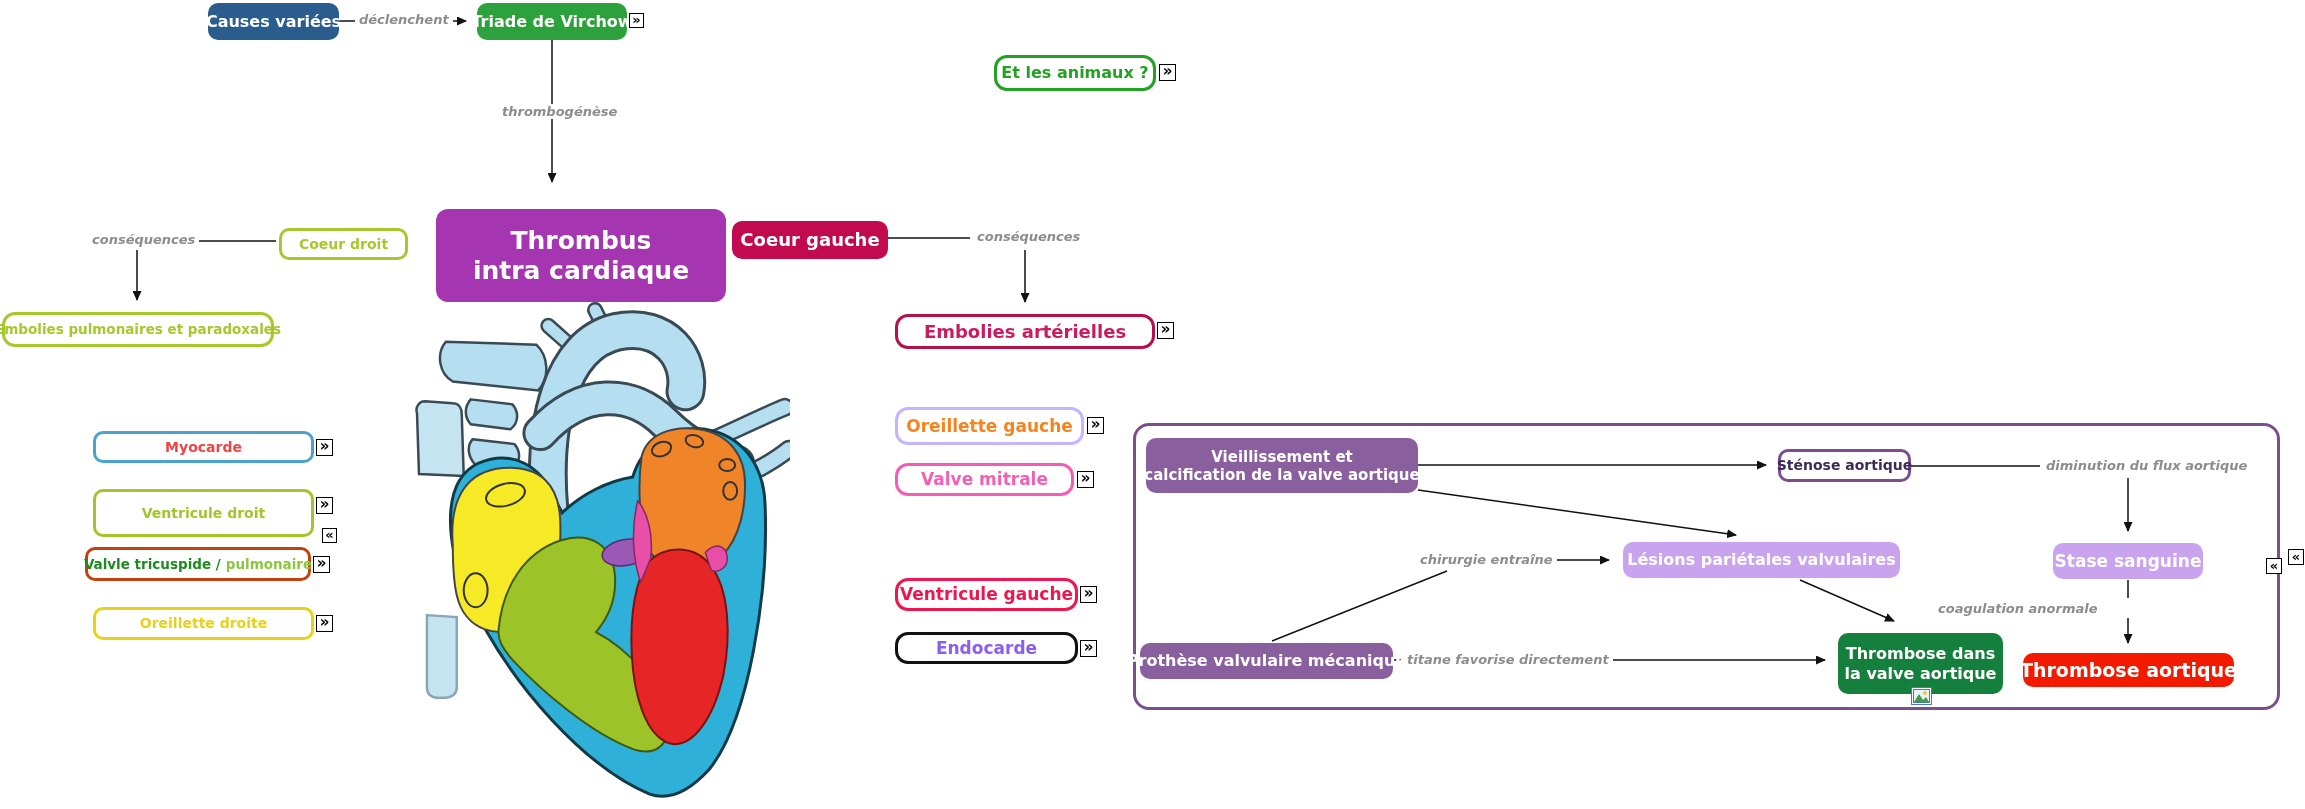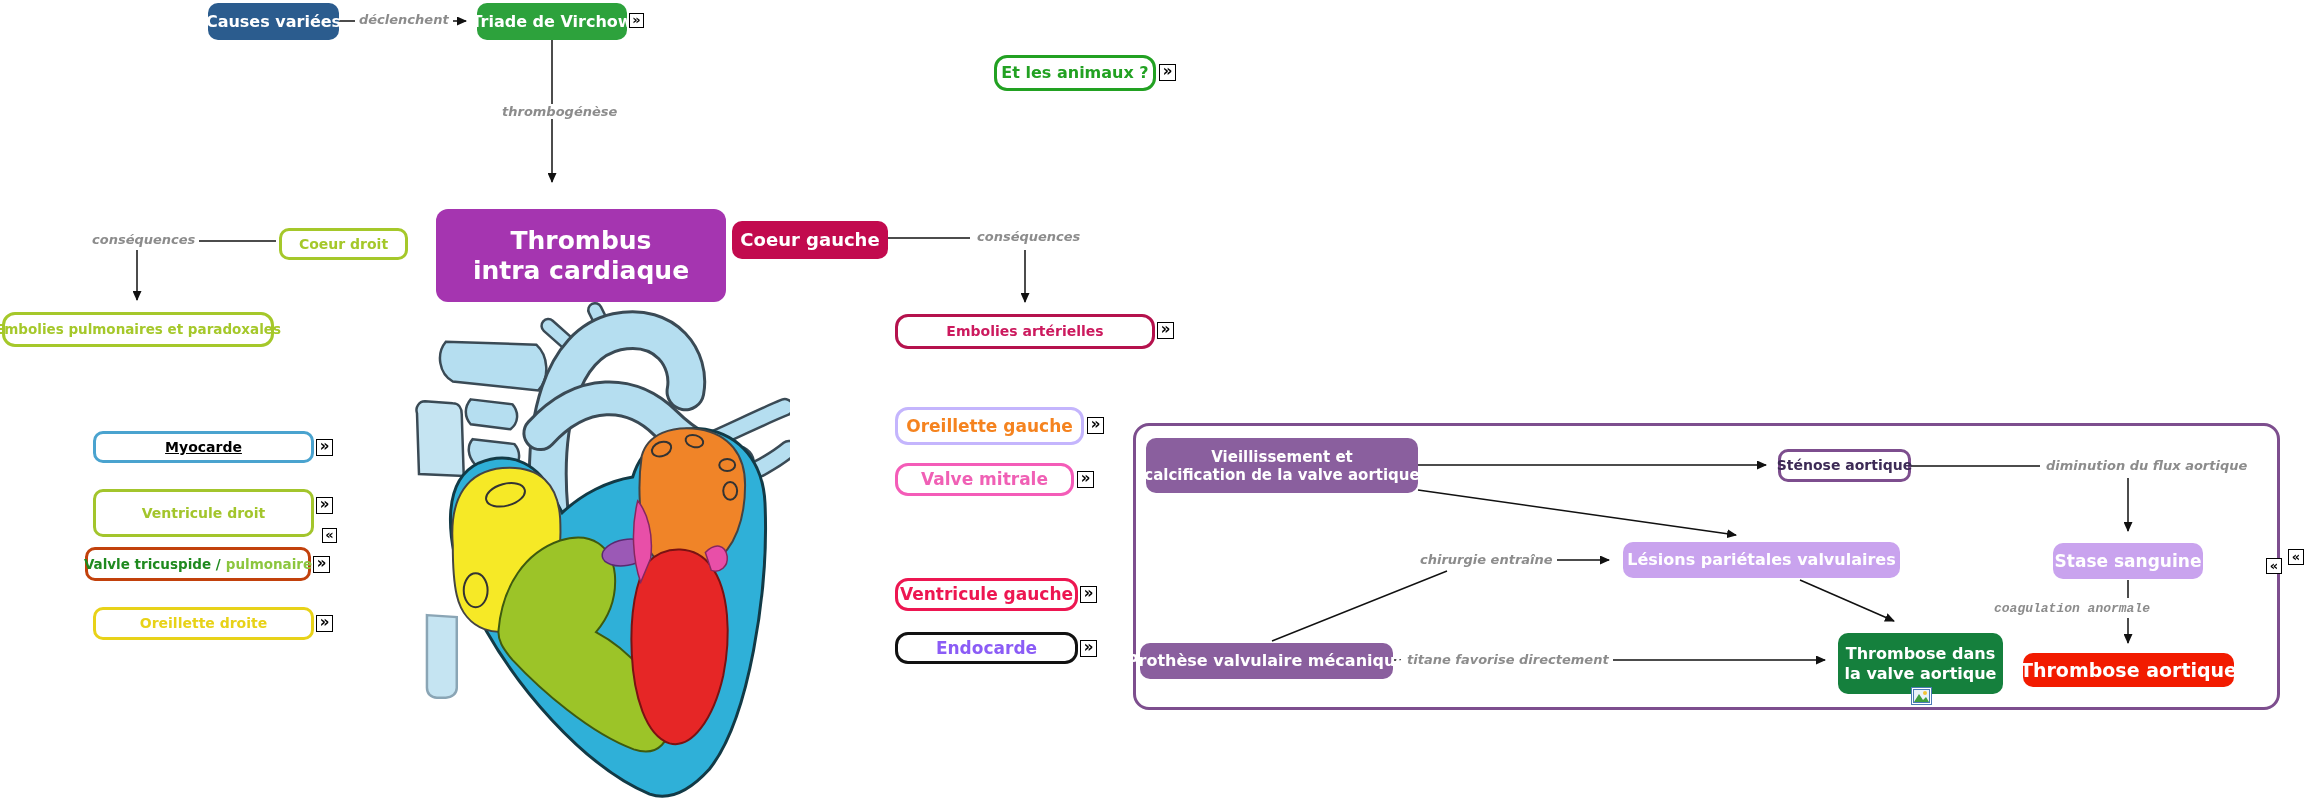--- a/index.html
+++ b/index.html
@@ -18,22 +18,22 @@
   .edge-label{position:absolute;background:#fff;color:#8c8c8c;font-style:italic;font-weight:bold;
         font-size:13px;z-index:3;padding:0 4px;white-space:nowrap;}
   
   #causes-variees{left:208px;top:3px;width:131px;height:37px;background:#2b5c8e;font-size:16px;}
   #triade{left:477px;top:3px;width:150px;height:37px;background:#2da23c;font-size:16px;}
   #animaux{left:994px;top:55px;width:162px;height:36px;border:3px solid #22a122;color:#22a122;border-radius:13px;font-size:16px;}
   #central{left:436px;top:193px;width:290px;height:93px;background:#a535b0;font-size:25px;border-radius:12px;margin-top:16px;}
   #coeur-gauche{left:732px;top:221px;width:156px;height:38px;background:#c20a4e;font-size:18px;}
   #coeur-droit{left:279px;top:228px;width:129px;height:32px;border:3px solid #a5c82a;color:#a5c82a;font-size:14px;}
   #embolies-pulm{left:2px;top:312px;width:272px;height:35px;border:3px solid #a5c82a;color:#a5c82a;border-radius:13px;font-size:13.5px;}
-  #embolies-art{left:895px;top:314px;width:260px;height:35px;border:3px solid #b5124d;color:#cc1a5e;border-radius:13px;font-size:14px;}
-  #myocarde{left:93px;top:431px;width:221px;height:32px;border:3px solid #4aa3cf;color:#000000;font-size:14px;text-decoration:underline;}
+  #embolies-art{left:895px;top:314px;width:260px;height:35px;border:3px solid #b5124d;color:#cc1a5e;border-radius:13px;font-size:18px;}
+  #myocarde{left:93px;top:431px;width:221px;height:32px;border:3px solid #4aa3cf;color:#ef4444;font-size:14px;}
   #ventricule-droit{left:93px;top:489px;width:221px;height:48px;border:3px solid #a3c52c;color:#a3c52c;font-size:14px;}
   #valve-tricuspide{left:85px;top:547px;width:226px;height:34px;border:3px solid #c2410c;color:#1f8a1f;font-size:13.5px;flex-direction:row;}
   #valve-tricuspide .alt{color:#8cc63f;margin-left:5px;}
   #oreillette-droite{left:93px;top:607px;width:221px;height:33px;border:3px solid #e8d218;color:#e8d218;font-size:14px;}
   #oreillette-gauche{left:895px;top:407px;width:189px;height:38px;border:3px solid #c4b5fd;color:#f5831f;border-radius:13px;font-size:17px;}
   #valve-mitrale{left:895px;top:463px;width:179px;height:33px;border:3px solid #f45cb8;color:#f060b5;border-radius:13px;font-size:17px;}
   #ventricule-gauche{left:895px;top:578px;width:183px;height:33px;border:3px solid #ed1651;color:#ed1651;border-radius:13px;font-size:17px;}
   #endocarde{left:895px;top:632px;width:183px;height:32px;border:3px solid #111;color:#8b5cf6;border-radius:13px;font-size:17px;}
   #panel{position:absolute;left:1133px;top:423px;width:1147px;height:287px;box-sizing:border-box;
          border:3px solid #7d4e8e;border-radius:16px;background:transparent;z-index:1;}
@@ -62,21 +62,21 @@
   #img-icon{position:absolute;left:1911px;top:687px;width:21px;height:18px;z-index:4;box-sizing:border-box;
             border:1px solid #4a7ab5;background:#fff;display:flex;align-items:center;justify-content:center;}
   
   #lbl-declenchent{left:355px;top:12px;}
   #lbl-thrombogenese{left:498px;top:104px;}
   #lbl-consequences-left{left:88px;top:232px;}
   #lbl-consequences-right{left:973px;top:229px;}
   #lbl-diminution{left:2042px;top:458px;}
   #lbl-chirurgie{left:1416px;top:552px;}
   #lbl-titane{left:1403px;top:652px;}
-  #lbl-coagulation{left:1990px;top:601px;font-family:Liberation Mono, monospace;}
+  #lbl-coagulation{left:1934px;top:601px;}
 </style>
 </head>
 <body>
 
 <div id="canvas">
 
   <svg class="layer" width="2305" height="809">
     <defs>
       <marker id="arr" markerWidth="11" markerHeight="9" refX="9" refY="4.5" orient="auto" markerUnits="userSpaceOnUse">
         <path d="M0,0 L10,4.5 L0,9 Z" fill="#111"></path>

